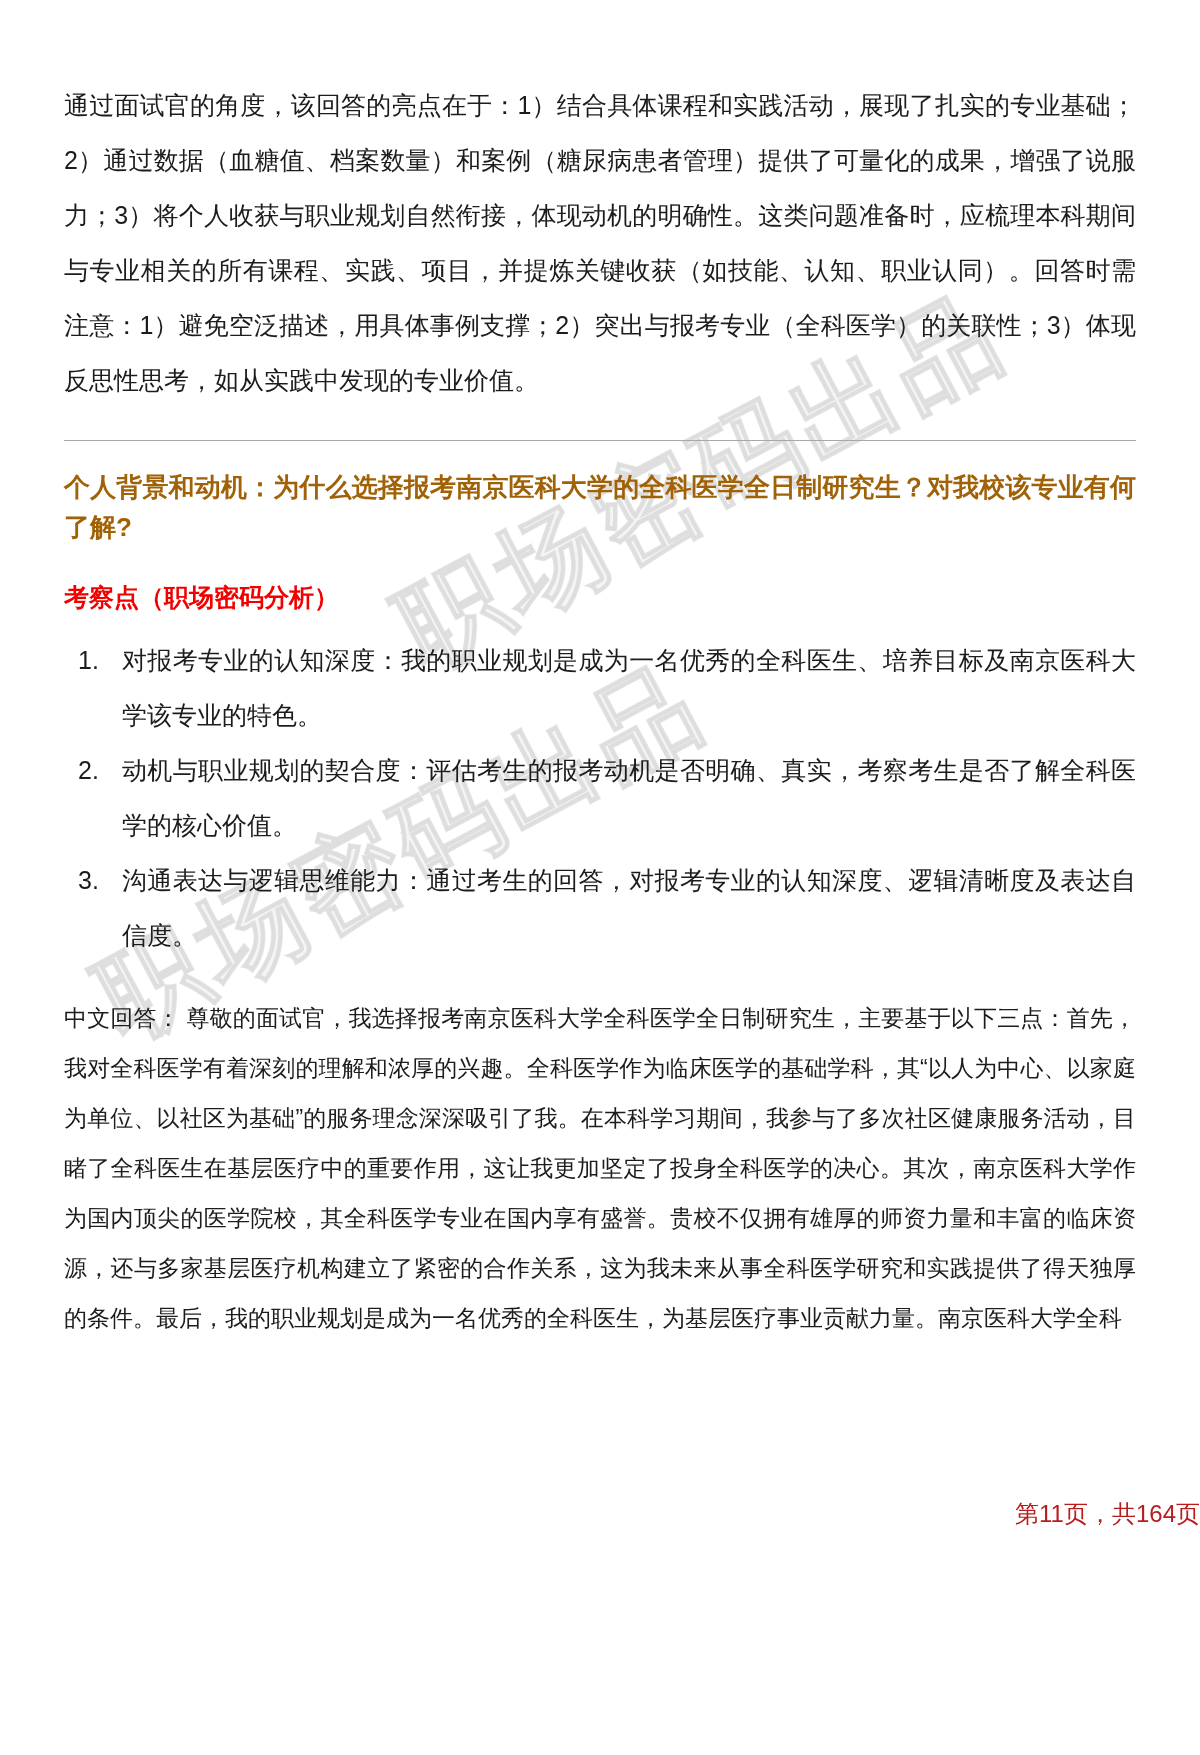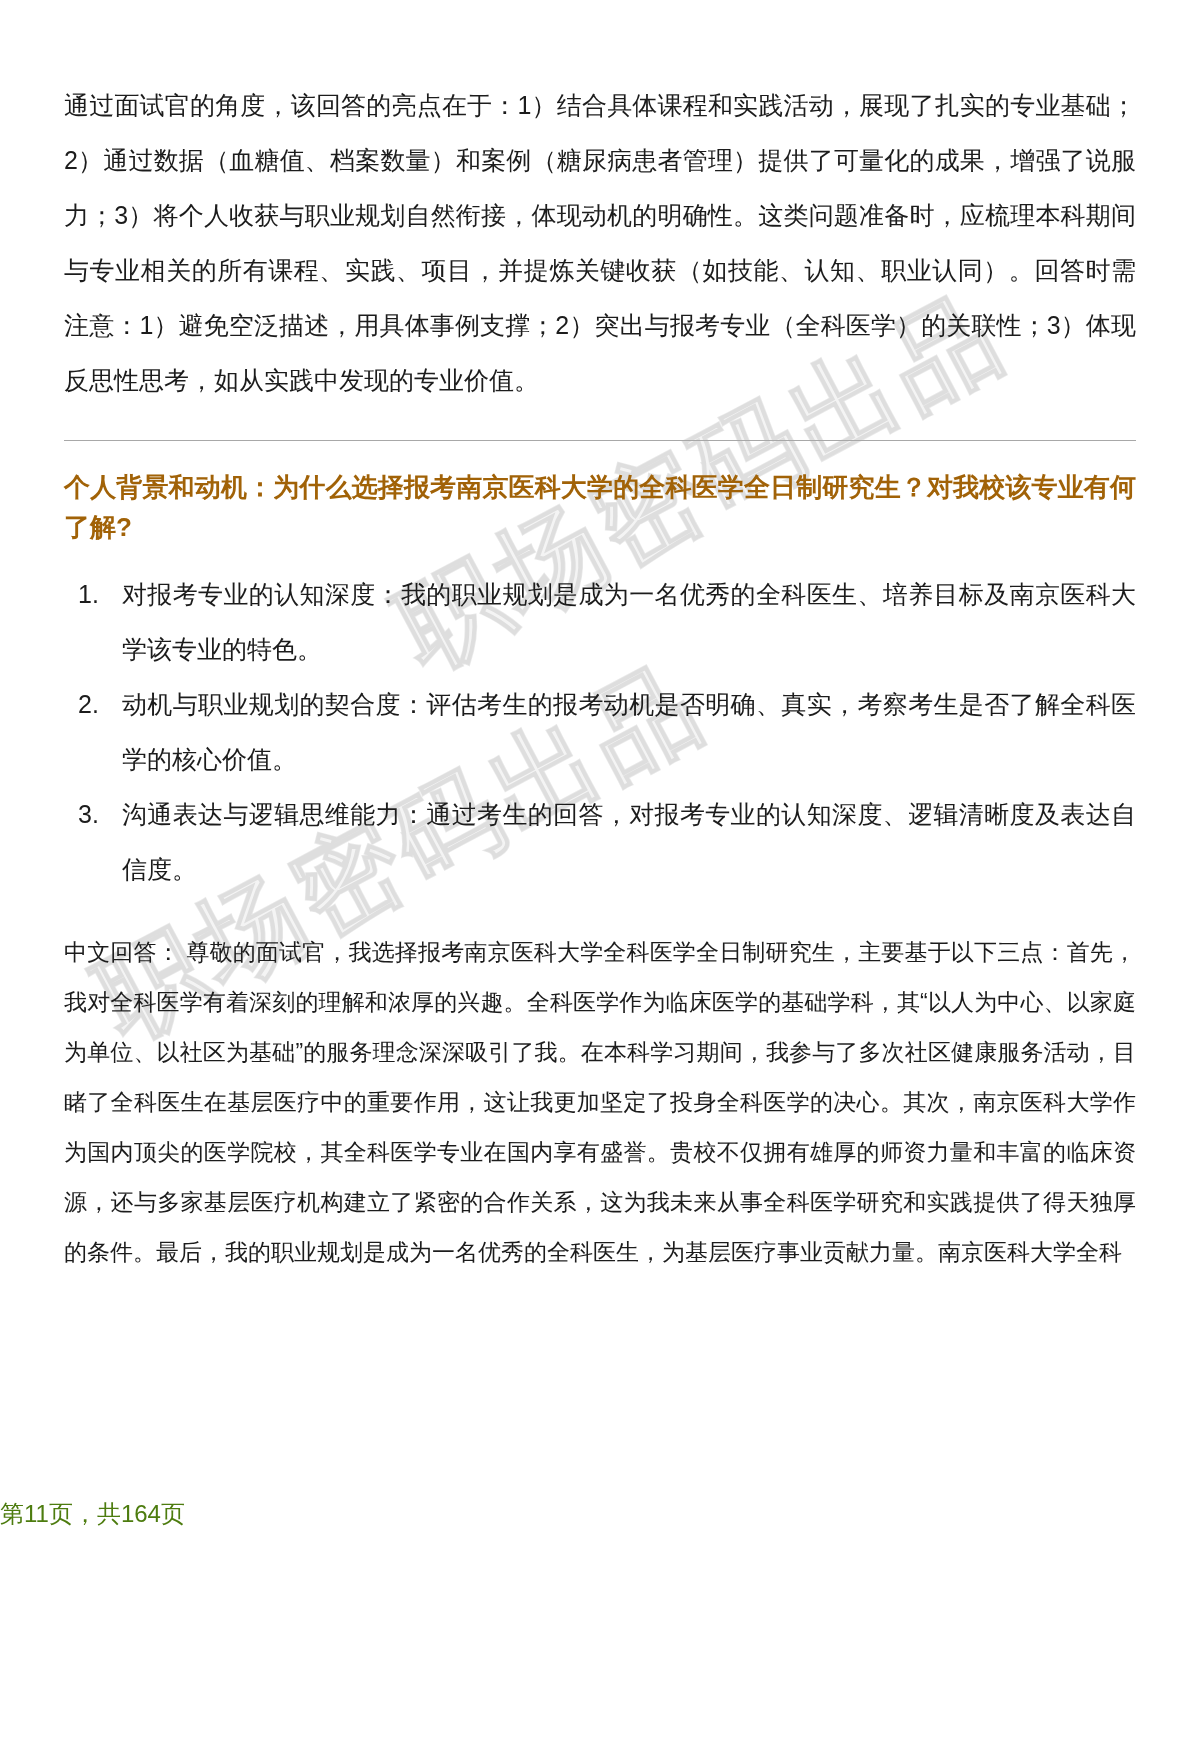--- a/index.html
+++ b/index.html
@@ -73,23 +73,23 @@
     font-size: 23px;
     line-height: 50px;
     margin-top: 30px;
   }
   .footer {
     position: absolute;
     z-index: 2;
     top: 1498px;
     left: 0;
     width: 100%;
-    text-align: left;
+    text-align: right;
     font-size: 24px;
-    color: #4d7c0f;
+    color: #b91c1c;
   }
   .watermark {
     position: absolute;
     z-index: 1;
     font-size: 105px;
     font-weight: 700;
     white-space: nowrap;
     letter-spacing: 6px;
     color: rgba(0, 0, 0, 0.045);
     -webkit-text-stroke: 1.5px rgba(0, 0, 0, 0.09);
@@ -110,20 +110,21 @@
   <div class="watermark wm2">职场密码出品</div>
 
   <div class="content">
 
     <p class="para">通过面试官的角度，该回答的亮点在于：1）结合具体课程和实践活动，展现了扎实的专业基础；2）通过数据（血糖值、档案数量）和案例（糖尿病患者管理）提供了可量化的成果，增强了说服力；3）将个人收获与职业规划自然衔接，体现动机的明确性。这类问题准备时，应梳理本科期间与专业相关的所有课程、实践、项目，并提炼关键收获（如技能、认知、职业认同）。回答时需注意：1）避免空泛描述，用具体事例支撑；2）突出与报考专业（全科医学）的关联性；3）体现反思性思考，如从实践中发现的专业价值。</p>
 
     <hr class="divider">
 
     <h2 class="q-heading">个人背景和动机：为什么选择报考南京医科大学的全科医学全日制研究生？对我校该专业有何了解?</h2>
 
+    <h3 class="sub-heading">考察点（职场密码分析）</h3>
 
     <div class="olist">
       <div class="olist-item">
         <span class="li-num">1.</span>
         <span class="li-text">对报考专业的认知深度：我的职业规划是成为一名优秀的全科医生、培养目标及南京医科大学该专业的特色。</span>
       </div>
       <div class="olist-item">
         <span class="li-num">2.</span>
         <span class="li-text">动机与职业规划的契合度：评估考生的报考动机是否明确、真实，考察考生是否了解全科医学的核心价值。</span>
       </div>

